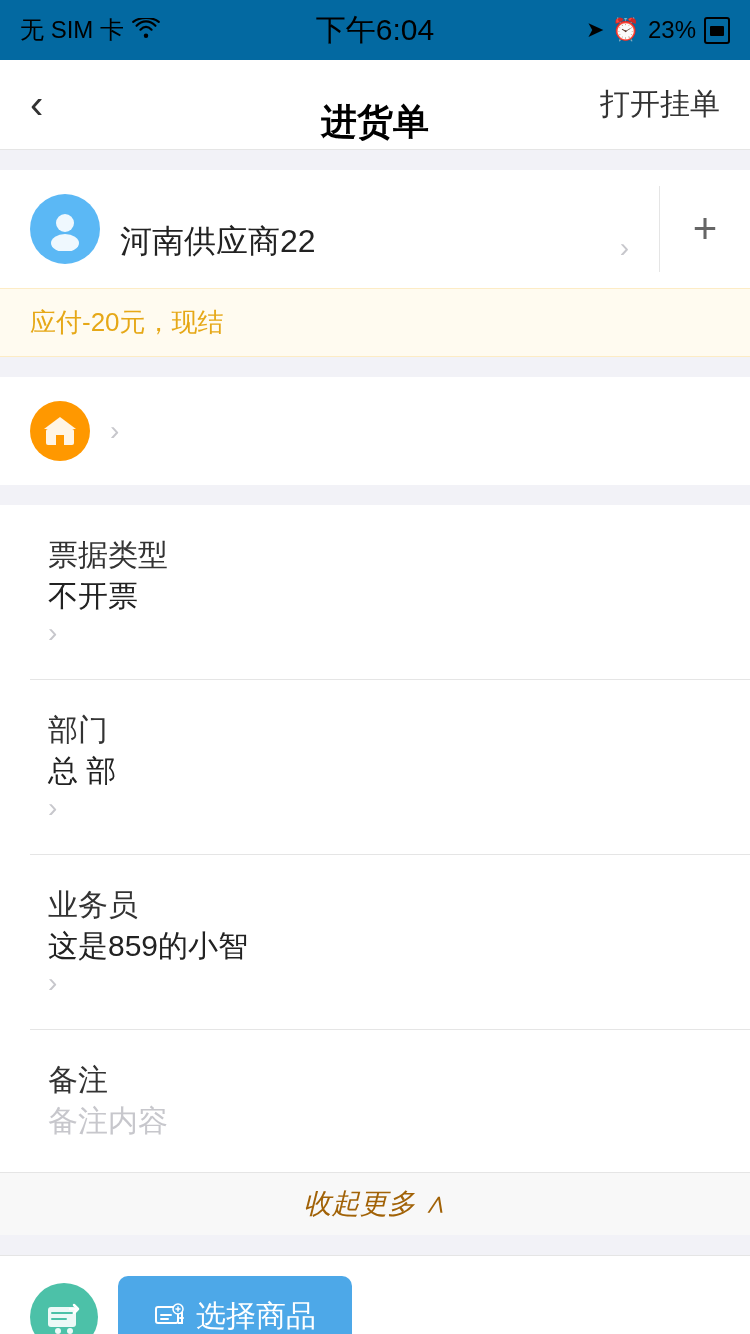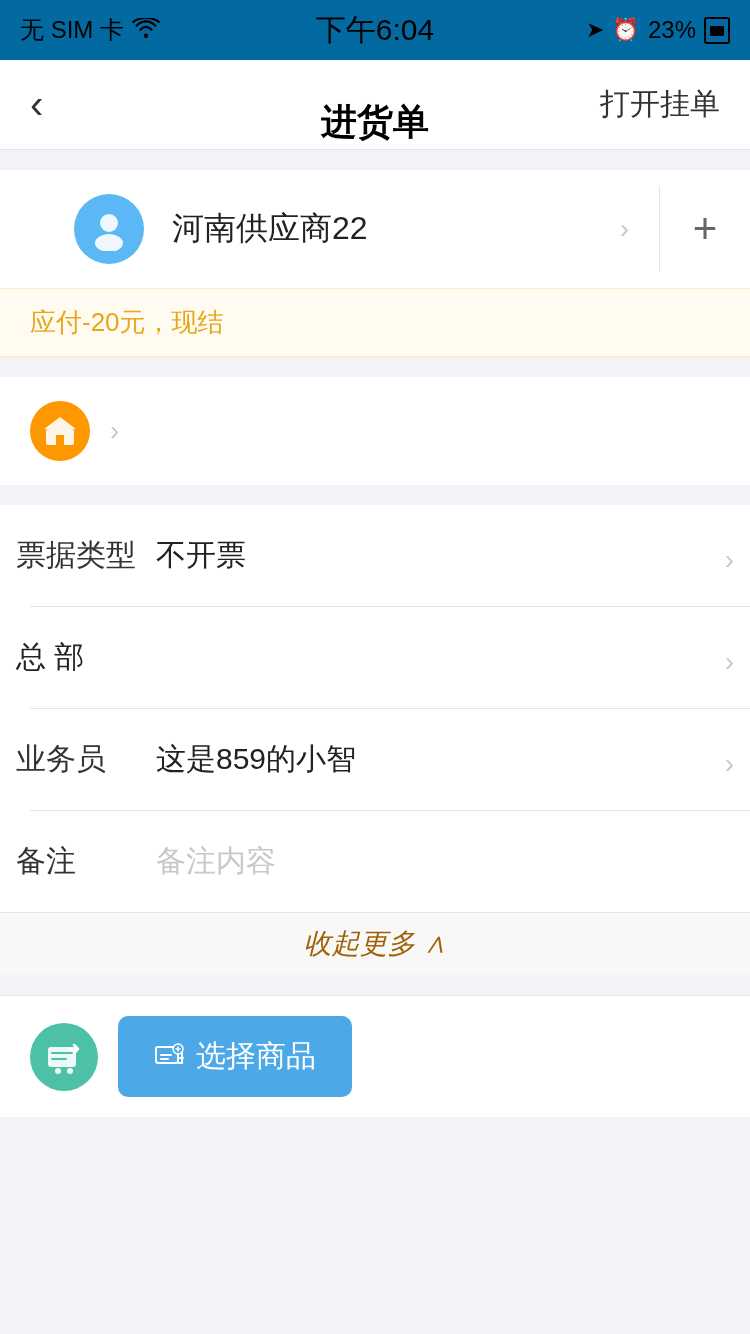--- a/index.html
+++ b/index.html
@@ -88,24 +88,23 @@
 
     
     .supplier-section {
       background: #fff;
       display: flex;
       align-items: stretch;
     }
     .supplier-main {
       flex: 1;
       display: flex;
-      align-items: center;
+      align-items: flex-end;
       padding: 24px 30px;
-      gap: 28px;
-      margin-left: 44px;
+      gap: 20px;
     }
     .supplier-avatar {
       width: 70px;
       height: 70px;
       border-radius: 50%;
       background: #5bb8f5;
       display: flex;
       align-items: center;
       justify-content: center;
       flex-shrink: 0;
@@ -177,24 +176,25 @@
       flex: 1;
     }
 
     
     .form-section {
       background: #fff;
       margin-top: 20px;
     }
     .form-row {
       display: flex;
-      align-items: flex-end;
-      padding: 30px 16px;
+      align-items: flex-start;
+      padding: 30px 48px;
       min-height: 88px;
       cursor: pointer;
+      flex-direction: column;
     }
     .form-label {
       font-size: 30px;
       color: #333;
       width: 140px;
       flex-shrink: 0;
     }
     .form-value {
       font-size: 30px;
       color: #222;
@@ -339,20 +339,21 @@
 <div class="form-section">
 
   <div class="form-row">
     <span class="form-label">票据类型</span>
     <span class="form-value">不开票</span>
     <span class="chevron-icon">›</span>
   </div>
   <div class="thin-line"></div>
 
   <div class="form-row">
+    <span class="form-label">部门</span>
     <span class="form-value">总 部</span>
     <span class="chevron-icon">›</span>
   </div>
   <div class="thin-line"></div>
 
   <div class="form-row">
     <span class="form-label">业务员</span>
     <span class="form-value">这是859的小智</span>
     <span class="chevron-icon">›</span>
   </div>

